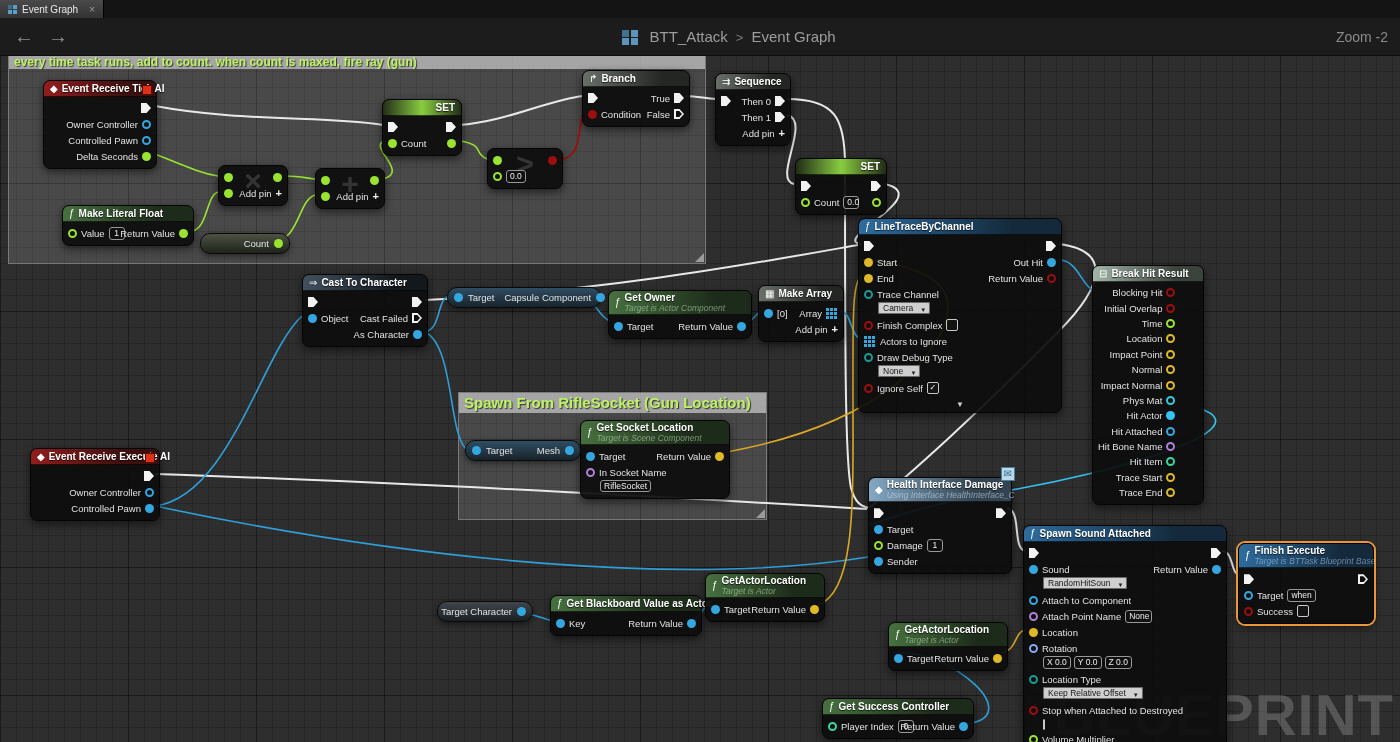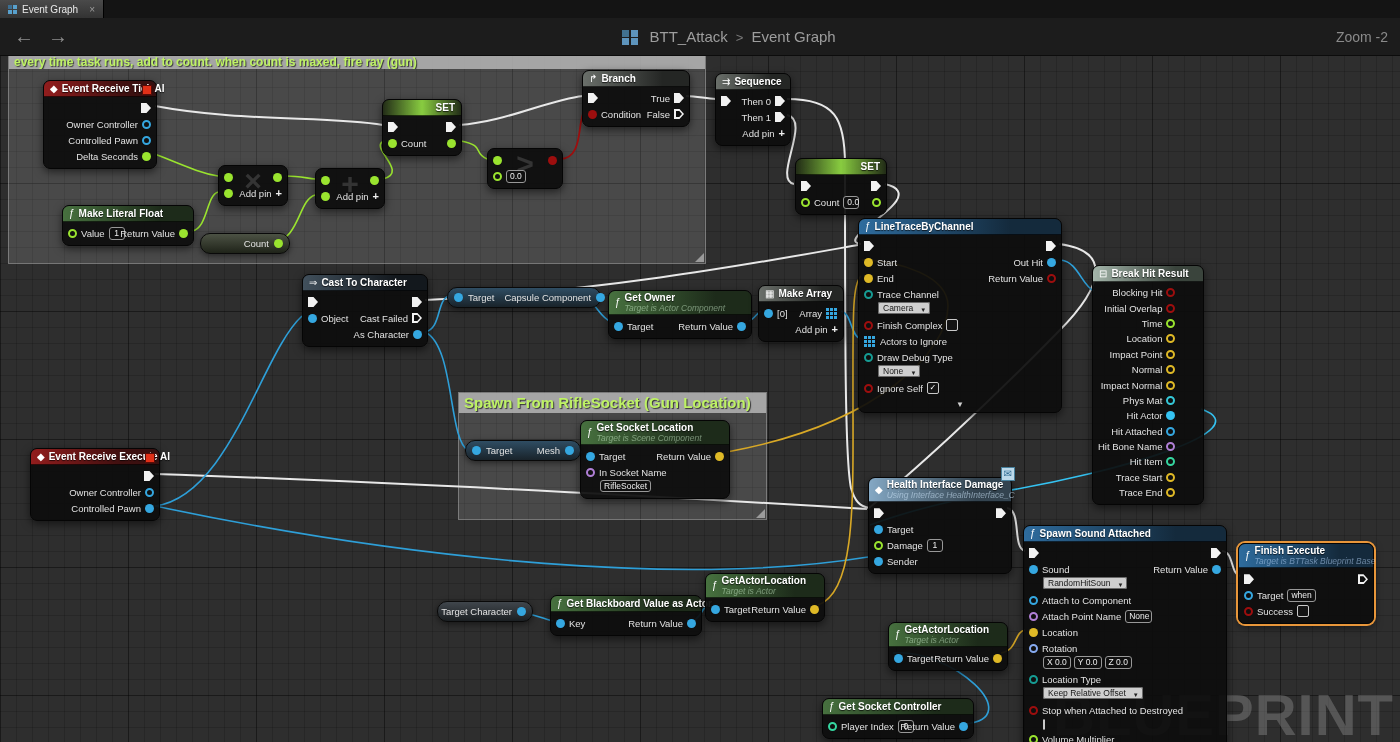--- a/index.html
+++ b/index.html
@@ -1044,21 +1044,21 @@
               <span class="pdot filled" style="color: rgb(223, 185, 38);"></span>
             </div>
           </div>
         </div>
       </div>
     </div>
   <div class="node" style="left:822px;top:698px;width:150px">
       <div class="nhead h-green">
         <span class="nicon">ƒ</span>
         <span class="twrap">
-          <span class="ntitle">Get Socket Controller</span>
+          <span class="ntitle">Get Success Controller</span>
         </span>
       </div>
       <div class="nbody">
         <div class="col ins">
           <div class="pwrap">
             <div class="prow in">
               <span class="pdot hollow" style="color: rgb(53, 214, 160);"></span>
               <span class="plab">Player Index</span>
               <span class="fieldbox">0</span>
             </div>

